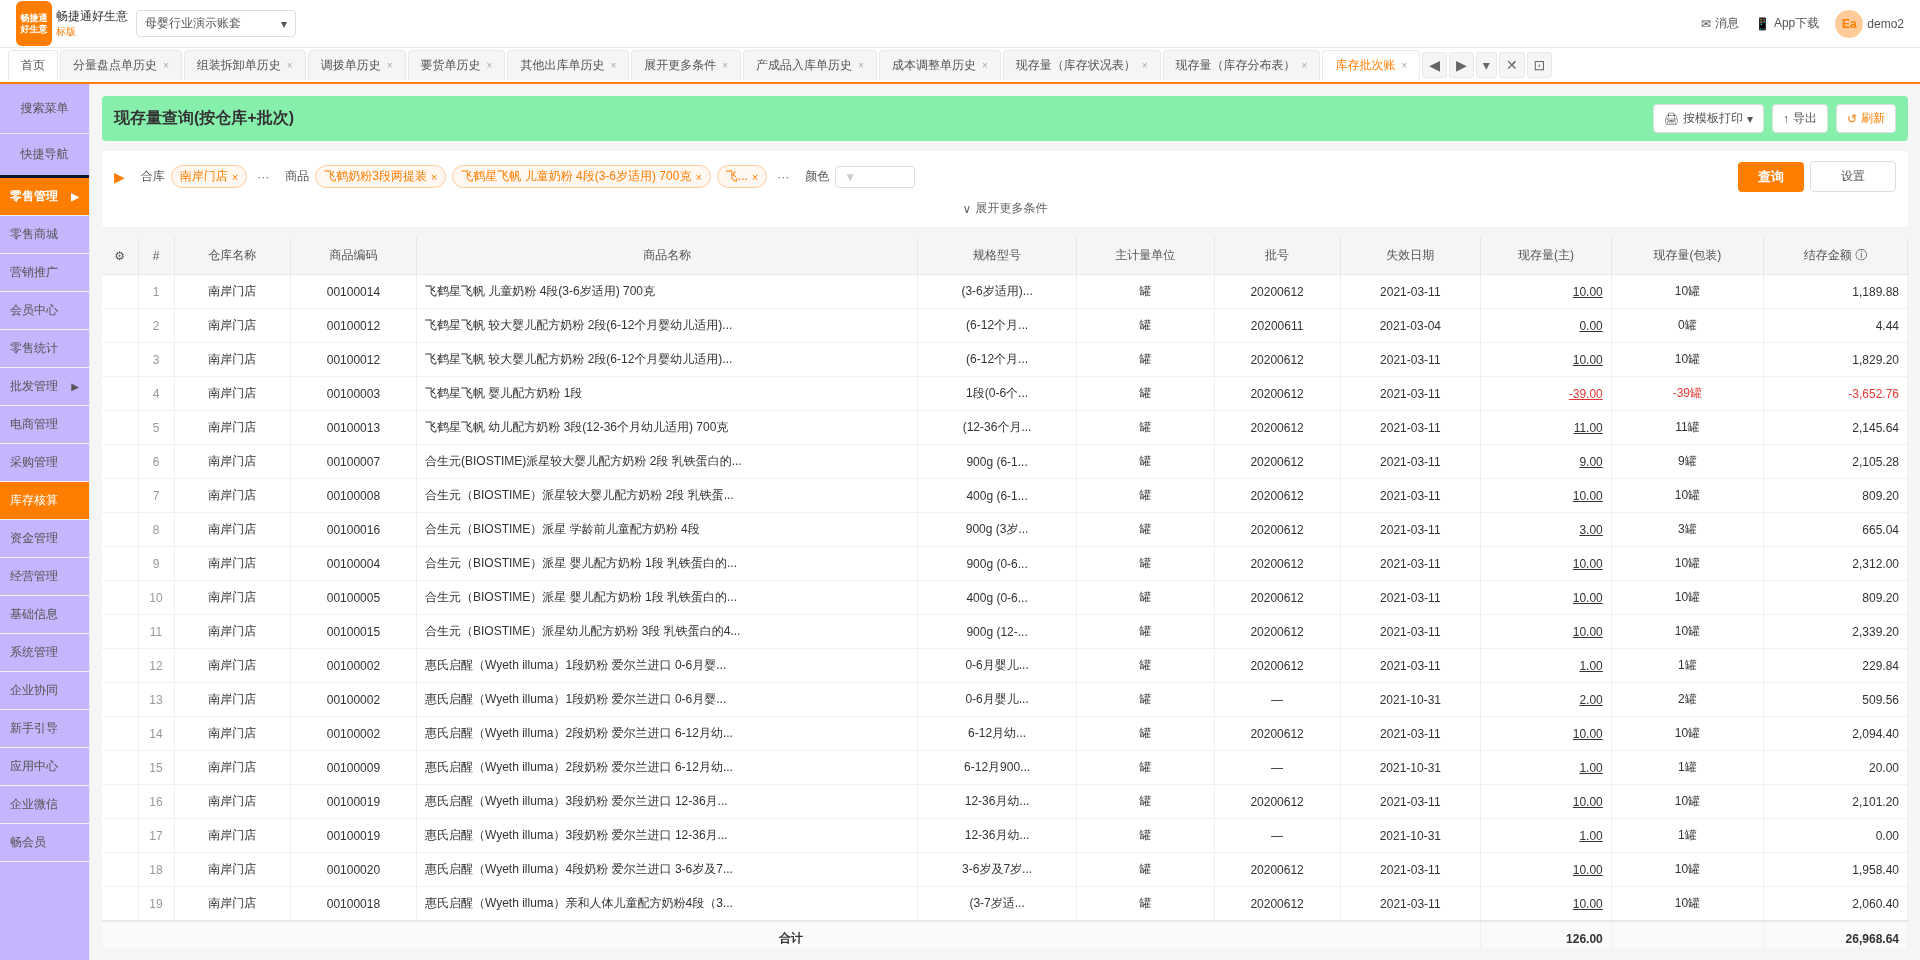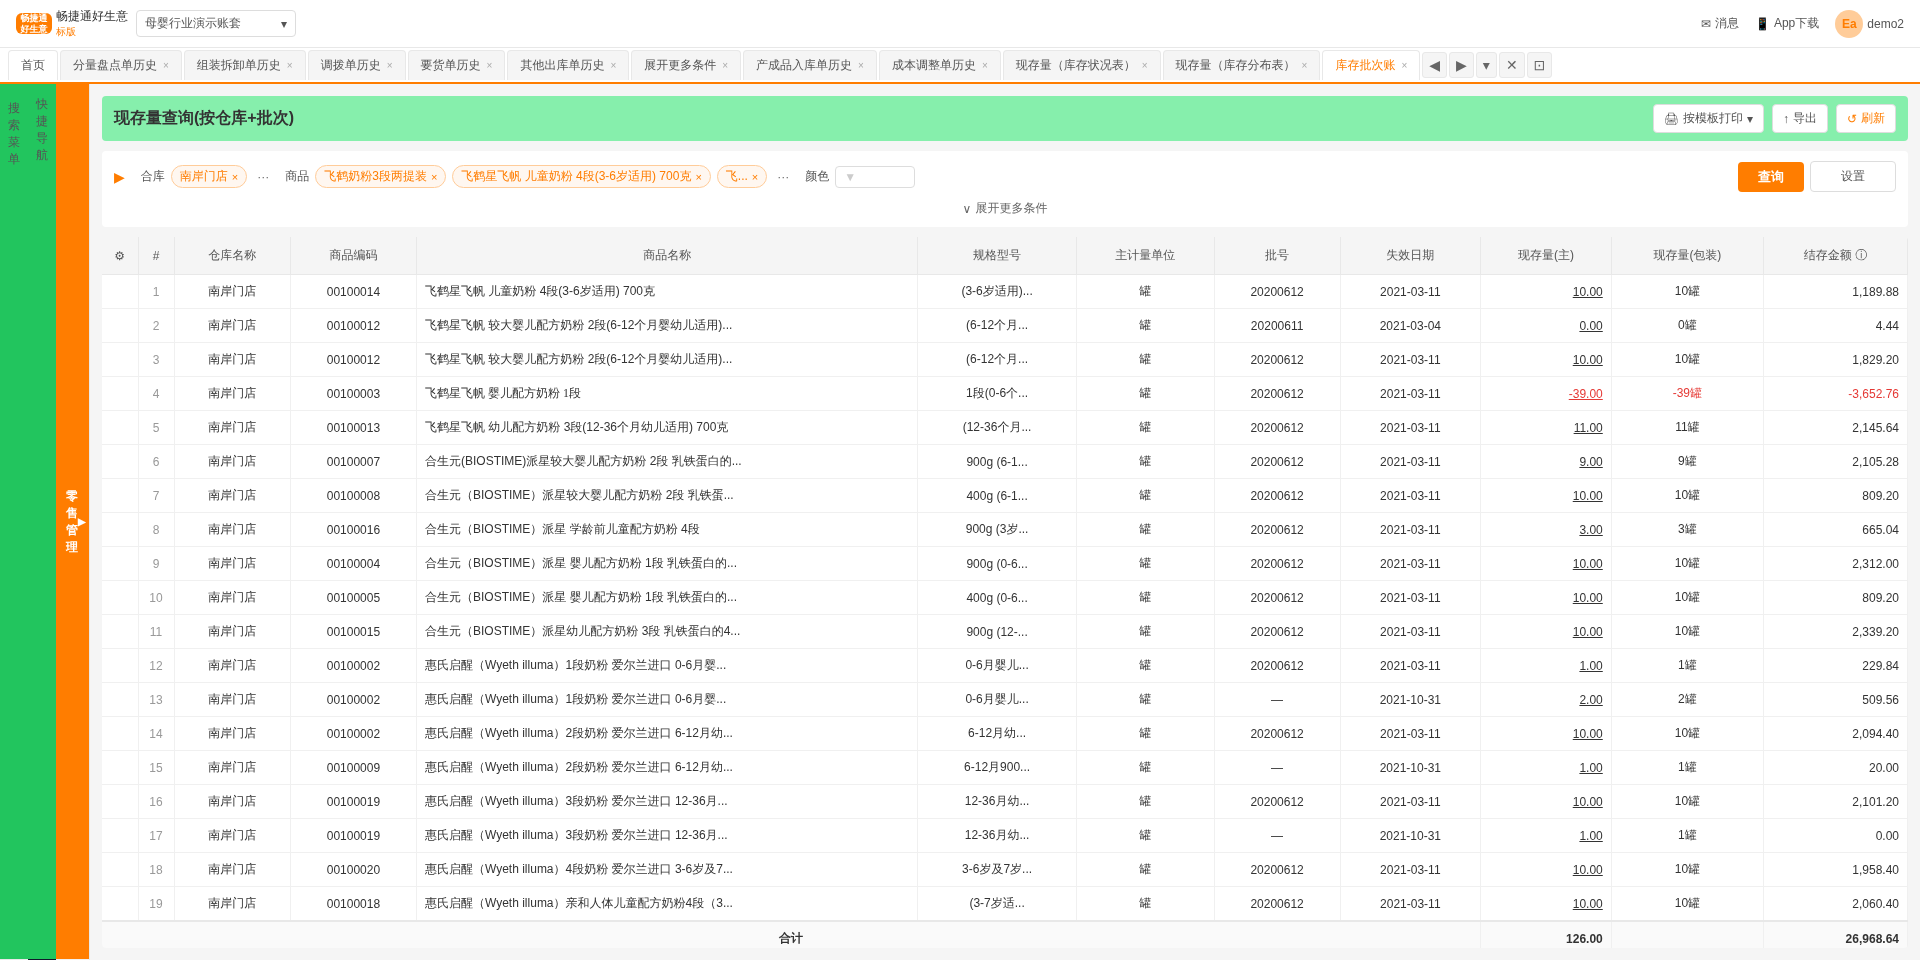--- a/index.html
+++ b/index.html
@@ -11,21 +11,21 @@
       height: 48px;
       display: flex;
       align-items: center;
       padding: 0 16px;
       border-bottom: 1px solid #e8e8e8;
       justify-content: space-between;
       flex-shrink: 0;
     }
     .top-bar-left { display: flex; align-items: center; gap: 8px; }
     .logo-area { display: flex; align-items: center; gap: 4px; }
-    .logo-icon { width: 36px; height: 21px; background: #ff7d00; border-radius: 6px; display: flex; align-items: center; justify-content: center; color: #fff; font-size: 10px; font-weight: bold; }
+    .logo-icon { width: 36px; height: 45px; background: #ff7d00; border-radius: 6px; display: flex; align-items: center; justify-content: center; color: #fff; font-size: 10px; font-weight: bold; }
     .logo-text { font-size: 11px; color: #333; line-height: 1.3; }
     .dropdown-selector { display: flex; align-items: center; gap: 4px; padding: 4px 8px; border: 1px solid #ddd; border-radius: 4px; cursor: pointer; color: #555; font-size: 12px; min-width: 160px; }
     .top-bar-right { display: flex; align-items: center; gap: 16px; }
     .top-bar-icon-btn { display: flex; align-items: center; gap: 4px; color: #555; cursor: pointer; font-size: 12px; }
 
     
     .tab-bar {
       background: #fff;
       height: 36px;
       display: flex;
@@ -57,23 +57,24 @@
     .tab-item .close-x { color: #aaa; font-size: 10px; margin-left: 2px; }
     .tab-item.home { background: #fff; }
     .tab-nav-btn { padding: 4px 6px; color: #666; cursor: pointer; font-size: 14px; background: #f5f5f5; border: 1px solid #e8e8e8; border-radius: 3px; margin-right: 2px; }
 
     
     .main-layout { display: flex; flex: 1; overflow: hidden; }
 
     
     .sidebar {
       width: 90px;
-      background: #22c55e;
+      background: #c4b5fd;
       border-right: 1px solid #e8e8e8;
       display: flex;
+      flex-direction: column;
       flex-shrink: 0;
       overflow-y: auto;
     }
     .sidebar-top { padding: 8px 4px; border-bottom: 1px solid #e8e8e8; }
     .sidebar-search-btn, .sidebar-nav-btn {
       width: 100%;
       padding: 8px 4px;
       text-align: center;
       color: #555;
       cursor: pointer;
@@ -281,21 +282,21 @@
   <div class="tab-nav-btn">✕</div>
   <div class="tab-nav-btn">⊡</div>
 </div>
 
 <div class="main-layout">
 
   <div class="sidebar">
     <div class="sidebar-top">
       <button class="sidebar-search-btn">搜索菜单</button>
     </div>
-    <div style="padding:4px; border-bottom:1px solid #0f172a;">
+    <div style="padding:4px; border-bottom:3px solid #0f172a;">
       <button class="sidebar-nav-btn">快捷导航</button>
     </div>
 
     <div class="sidebar-item active">
       <span>零售管理</span>
       <span class="arrow">▶</span>
     </div>
     <div class="sidebar-item">
       <span>零售商城</span>
     </div>
@@ -479,21 +480,21 @@
     <td>2021-03-11</td>
     <td class="text-right"><span class="underline">10.00</span></td>
     <td>10罐</td>
     <td class="text-right">1,829.20</td>
   </tr>
             <tr>
     <td></td>
     <td class="row-num">4</td>
     <td>南岸门店</td>
     <td>00100003</td>
-    <td class="text-left" style="max-width:280px;overflow:hidden;text-overflow:ellipsis;font-family:Liberation Serif, serif;">飞鹤星飞帆 婴儿配方奶粉 1段</td>
+    <td class="text-left" style="max-width:280px;overflow:hidden;text-overflow:ellipsis;">飞鹤星飞帆 婴儿配方奶粉 1段</td>
     <td>1段(0-6个...</td>
     <td>罐</td>
     <td>20200612</td>
     <td>2021-03-11</td>
     <td class="text-right"><span class="underline red">-39.00</span></td>
     <td style="color:#e53935;">-39罐</td>
     <td class="text-right" style="color:#e53935;">-3,652.76</td>
   </tr>
             <tr>
     <td></td>

